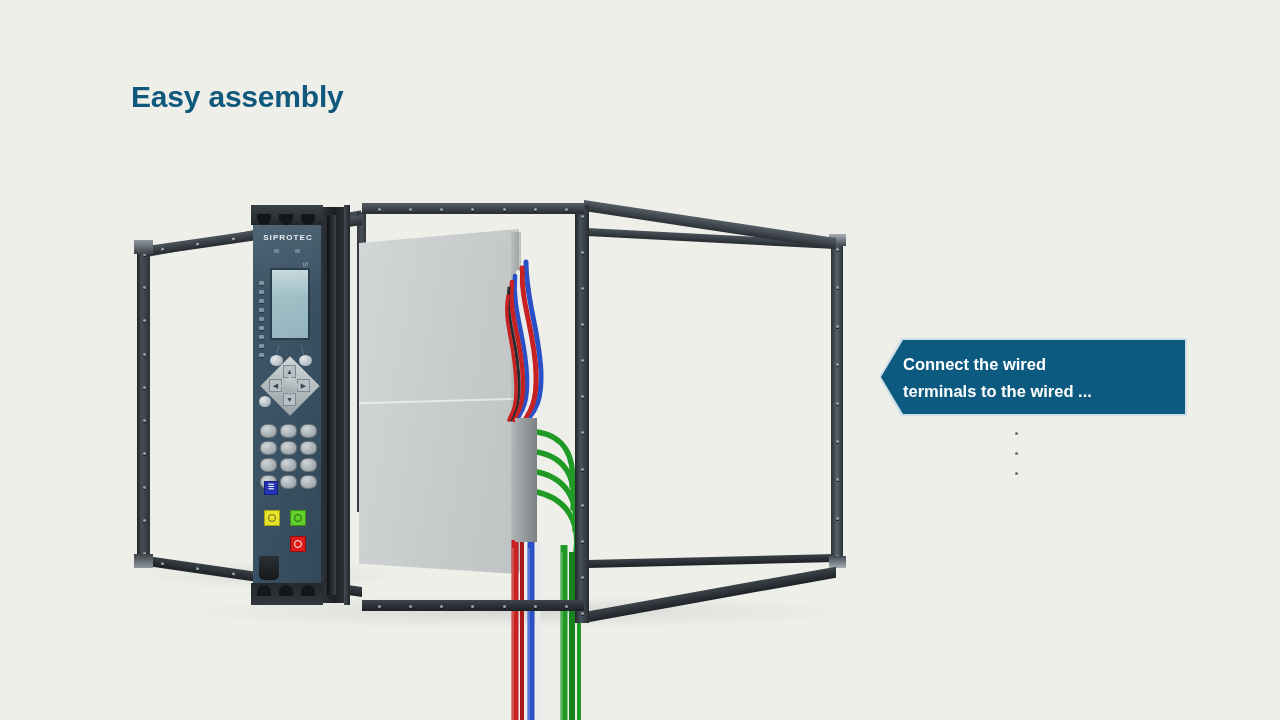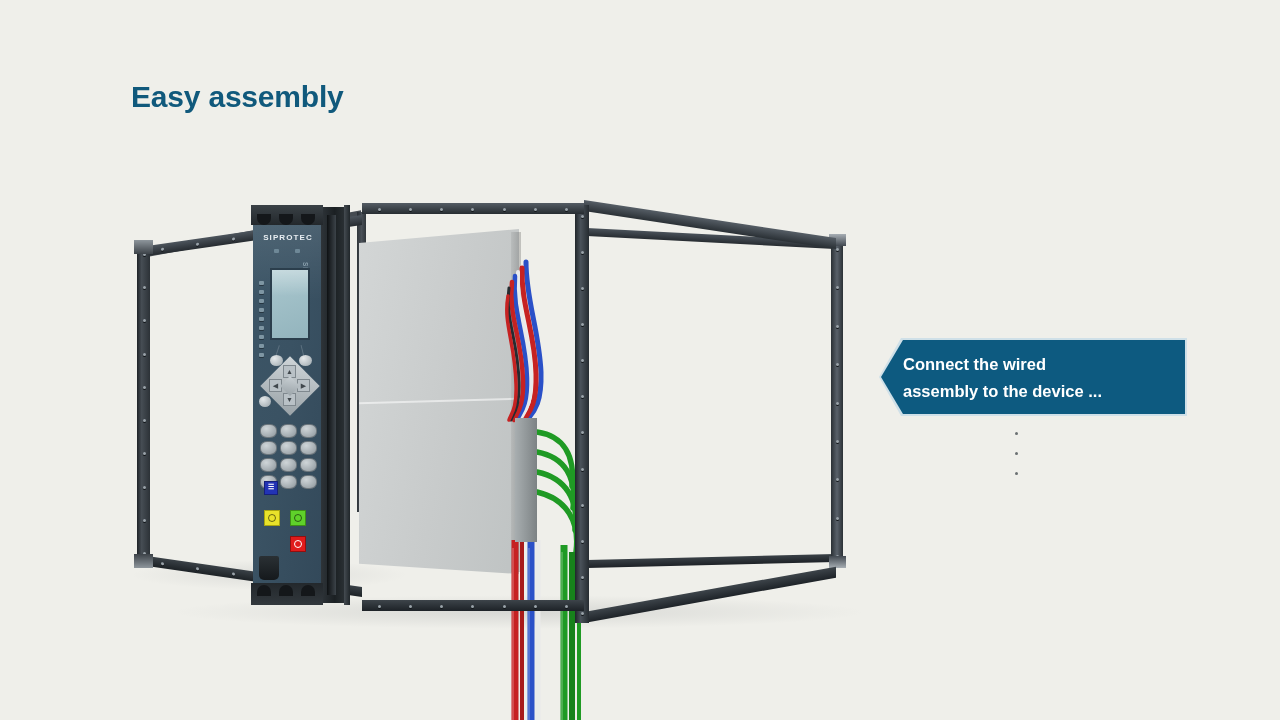--- a/index.html
+++ b/index.html
@@ -439,16 +439,16 @@
       <span class="circglyph white" style="position:absolute;left:3px;top:3px;"></span>
     </div>
 
     <div id="dev-port"></div>
 
   </div>
 
   <div class="callout-outline"></div>
   <div class="callout">
     <span class="callout-line">Connect the wired</span>
-    <span class="callout-line">assembly to the device ...</span>
+    <span class="callout-line">terminals to the wired ...</span>
   </div>
 
 </div>
 
 </body></html>

